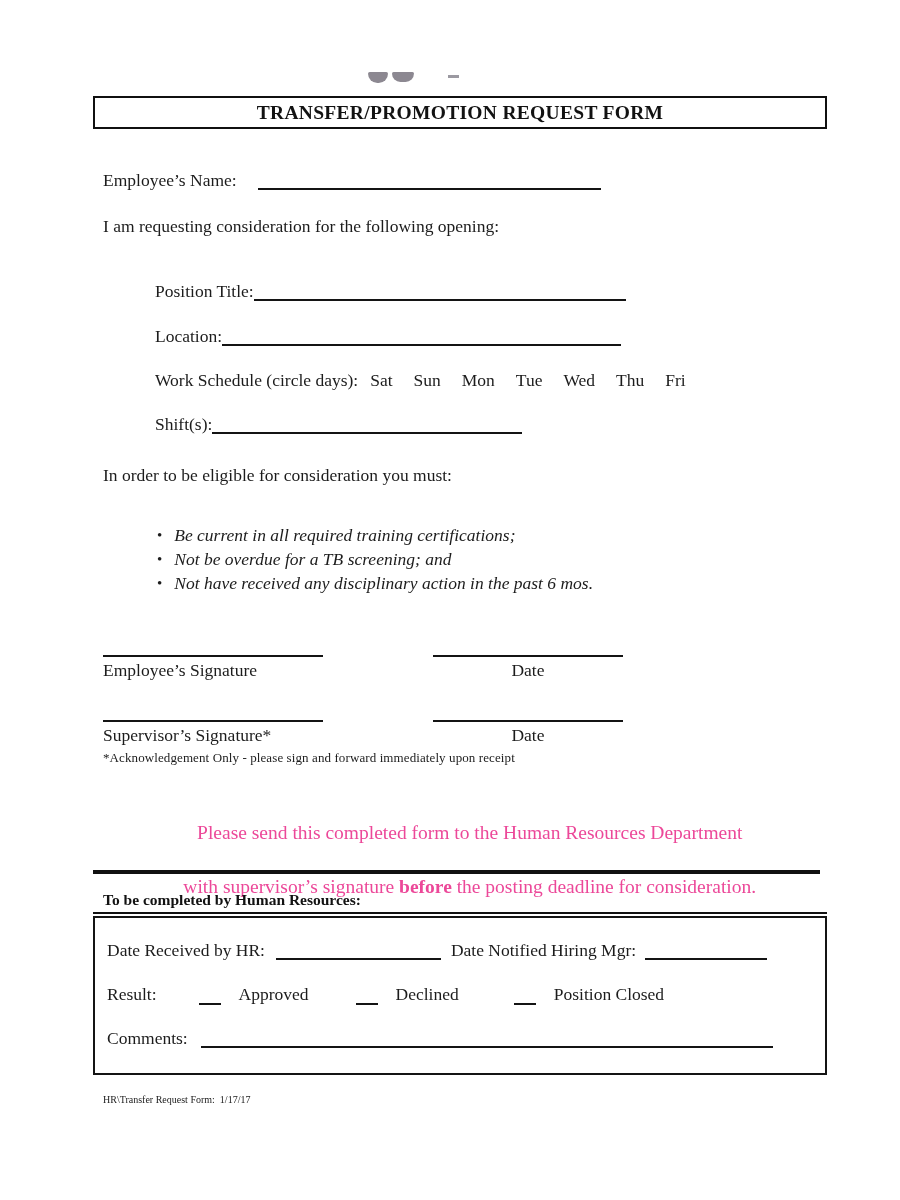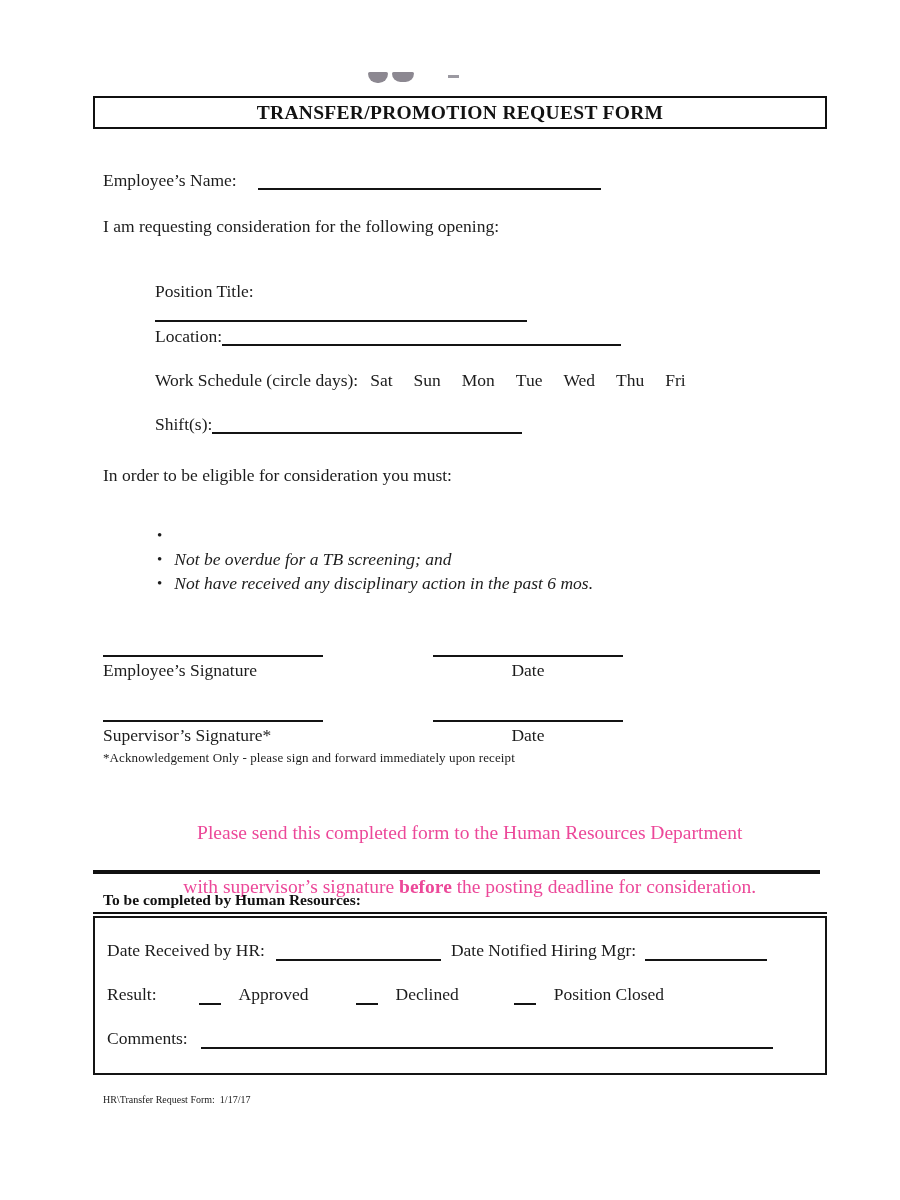--- a/index.html
+++ b/index.html
@@ -31,21 +31,21 @@
   }
 
   .t17 { font-size: 17.5px; }
   .row { display: flex; align-items: flex-start; }
   .fill-line {
     display: inline-block; border-bottom: 2px solid #141414; height: 1.05em;
   }
 
   .emp-row   { left: 103px; top: 170px; }
   .intro     { left: 103px; top: 216px; }
-  .f-pos     { left: 155px; top: 281px; flex-direction: column; }
+  .f-pos     { left: 155px; top: 281px; }
   .f-loc     { left: 155px; top: 326px; }
   .f-sched   { left: 155px; top: 370px; }
   .f-shift   { left: 155px; top: 414px; }
   .days { display: inline-flex; gap: 21px; margin-left: 12px; }
 
   .elig-head { left: 103px; top: 465px; }
   .bullets   { left: 157px; top: 523px; font-style: italic; }
   .bullet-item { display: flex; gap: 12px; line-height: 24px; }
   .bullet-dot { font-style: normal; font-size: 15px; line-height: 24px; }
 
@@ -68,21 +68,21 @@
 
   .thick-rule { left: 93px; top: 870px; width: 727px; height: 4px; background: #111; }
 
   .hr-head { left: 103px; top: 891px; font-weight: 700; font-size: 15.5px; color: #121212; }
   .hr-head-rule { left: 93px; top: 912px; width: 734px; height: 2px; background: #111; }
 
   .hr-box {
     left: 93px; top: 916px; width: 730px; height: 155px;
     border: 2px solid #141414;
   }
-  .hr-row { position: absolute; left: 12px; display: flex; align-items: flex-end; }
+  .hr-row { position: absolute; left: 12px; display: flex; }
   .hr-row-1 { top: 22px; }
   .hr-row-2 { top: 66px; }
   .hr-row-3 { top: 110px; }
   .opt-group { display: flex; align-items: flex-end; gap: 18px; }
   .opt-blank { display: inline-block; width: 22px; border-bottom: 2px solid #141414; height: 1em; }
 
   .doc-footer { left: 103px; top: 1094px; font-size: 10px; white-space: pre; color: #222; }
 </style>
 </head>
 <body>
@@ -132,20 +132,21 @@
   <div class="abs f-shift row t17">
     <span>Shift(s):</span>
     <span class="fill-line" style="width:310px;"></span>
   </div>
 
   <div class="abs elig-head t17">In order to be eligible for consideration you must:</div>
 
   <div class="abs bullets t17">
     <div class="bullet-item">
       <span class="bullet-dot">•</span>
+      <span>Be current in all required training certifications;</span>
     </div>
     <div class="bullet-item">
       <span class="bullet-dot">•</span>
       <span>Not be overdue for a TB screening; and</span>
     </div>
     <div class="bullet-item">
       <span class="bullet-dot">•</span>
       <span>Not have received any disciplinary action in the past 6 mos.</span>
     </div>
   </div>

